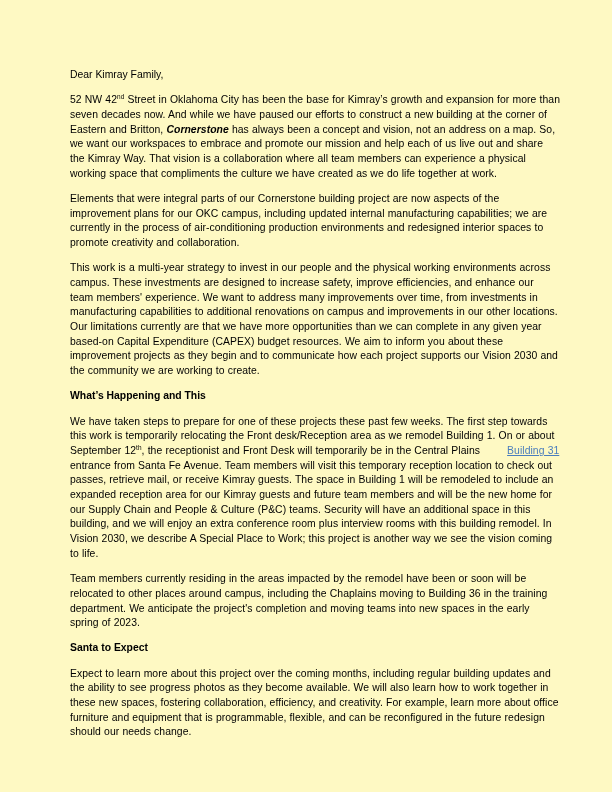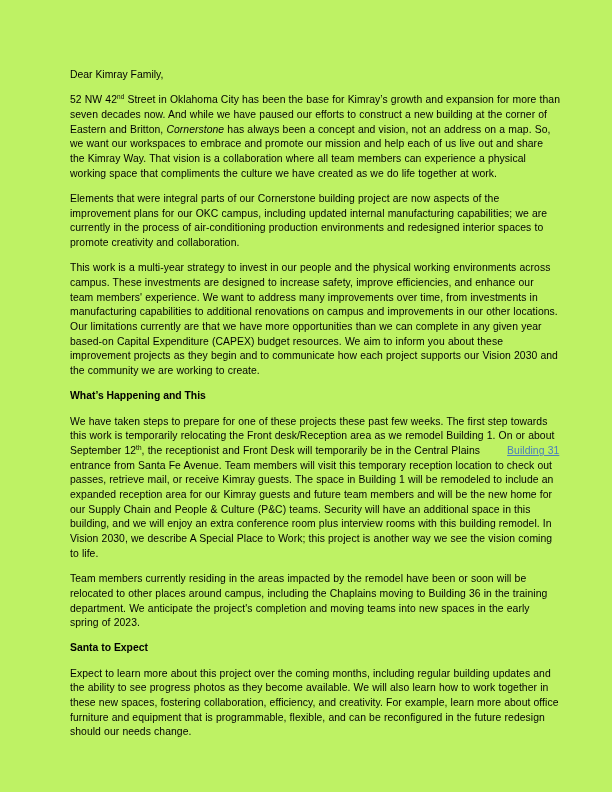--- a/index.html
+++ b/index.html
@@ -11,21 +11,21 @@
     width: 612px;
     height: 792px;
     font-family: "Liberation Sans", sans-serif;
     color: #000000;
     -webkit-font-smoothing: antialiased;
   }
   .page {
     position: relative;
     width: 612px;
     height: 792px;
-    background: #bef264;
+    background: #fef9c3;
     box-sizing: border-box;
     padding: 68px 52px 0 70px;
     overflow: hidden;
   }
   .doc-body {
     width: 490px;
   }
   p.para {
     margin: 0 0 10.5px 0;
     font-size: 10.4px;
@@ -41,21 +41,21 @@
     line-height: 14.7px;
   }
   h2.heading {
     margin: 0 0 10.5px 0;
     font-size: 10.4px;
     line-height: 14.7px;
     font-weight: bold;
     color: #000000;
   }
   .bi {
-    font-weight: normal;
+    font-weight: bold;
     font-style: italic;
   }
   sup {
     font-size: 0.62em;
     vertical-align: super;
     line-height: 0;
   }
   a.doclink {
     color: #4a7dbd;
     text-decoration: underline;

